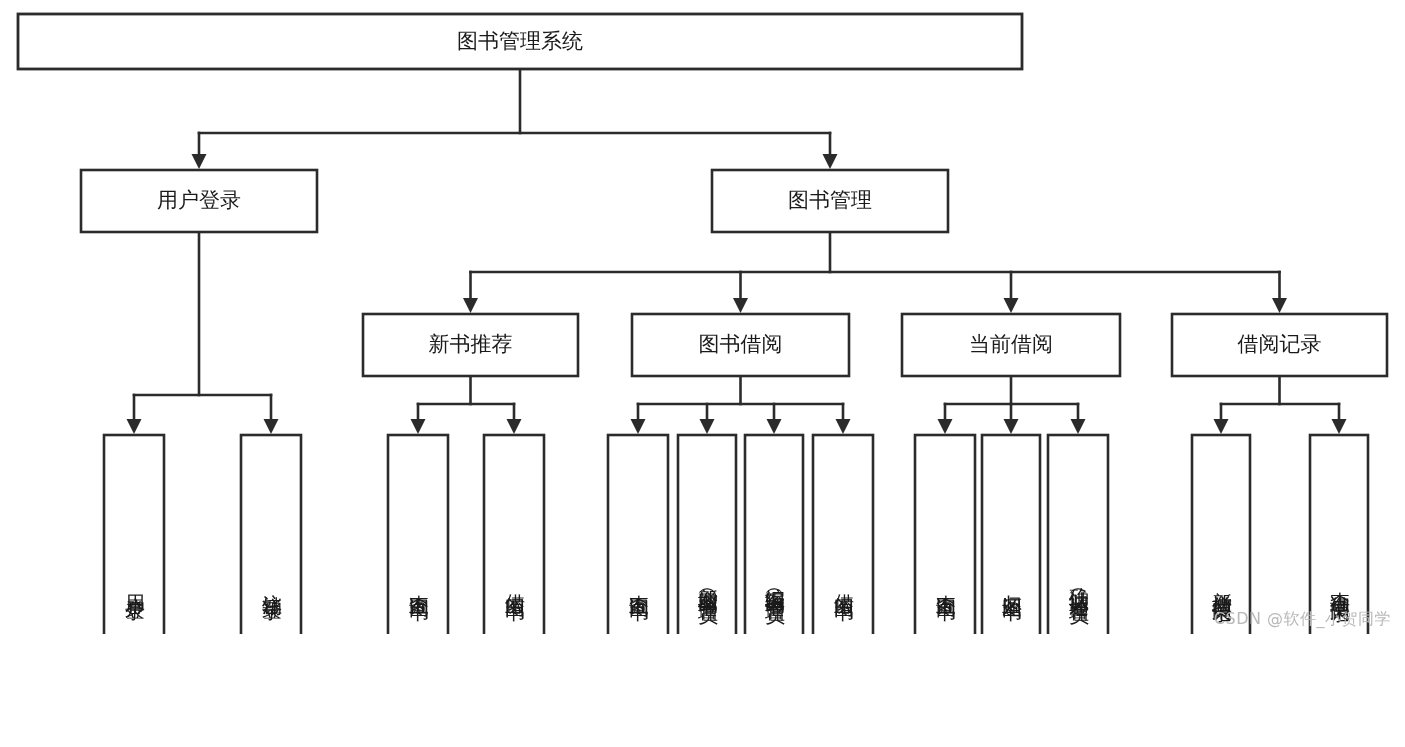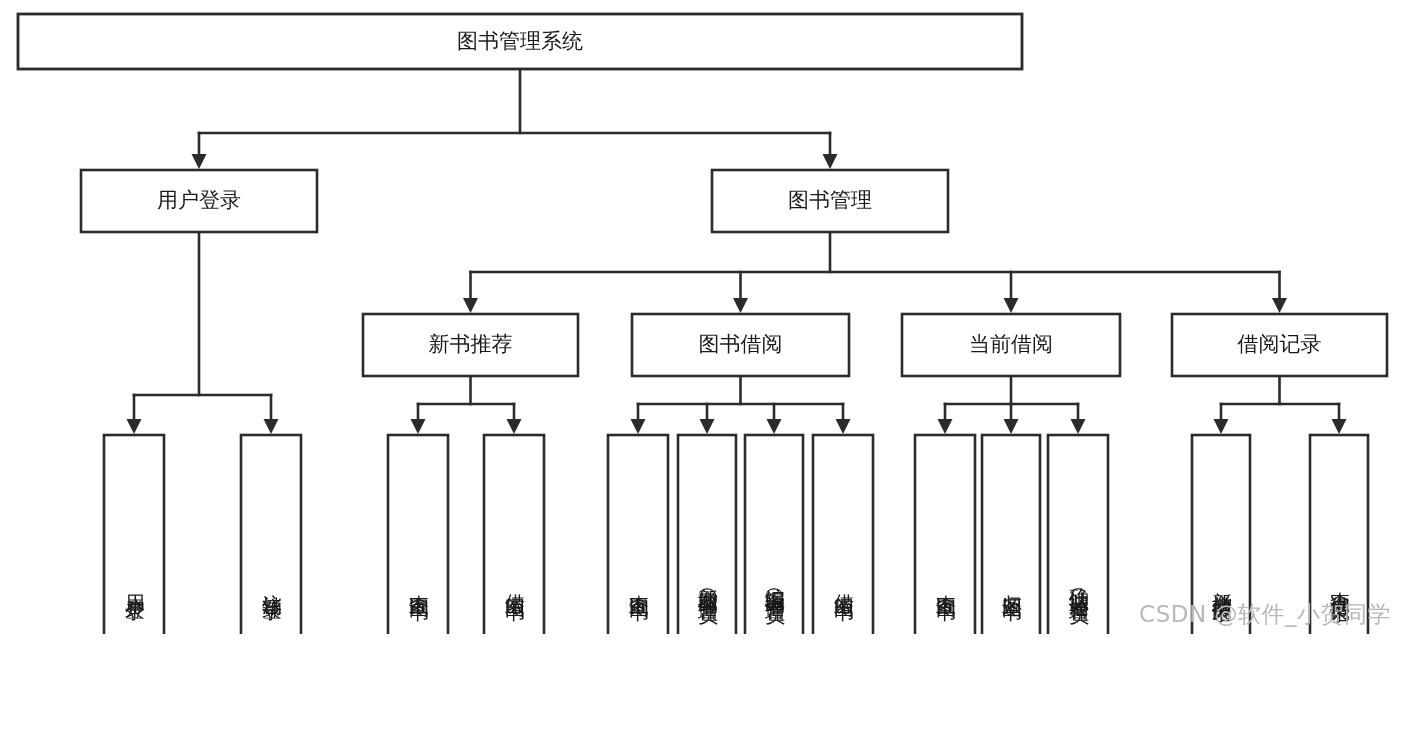--- a/index.html
+++ b/index.html
@@ -54,21 +54,21 @@
     font-size: 20px;
     writing-mode: vertical-rl;
     text-orientation: upright;
     letter-spacing: 2.5px;
   }
   .watermark {
     position: absolute;
     right: 14px;
     bottom: 4px;
     font-family: "DejaVu Sans", "Liberation Sans", sans-serif;
-    font-size: 23px;
+    font-size: 16px;
     color: #b8b8b8;
     white-space: nowrap;
     pointer-events: none;
     letter-spacing: 0.5px;
   }
 </style>
 </head>
 <body>
 
 <div id="diagram-root">

